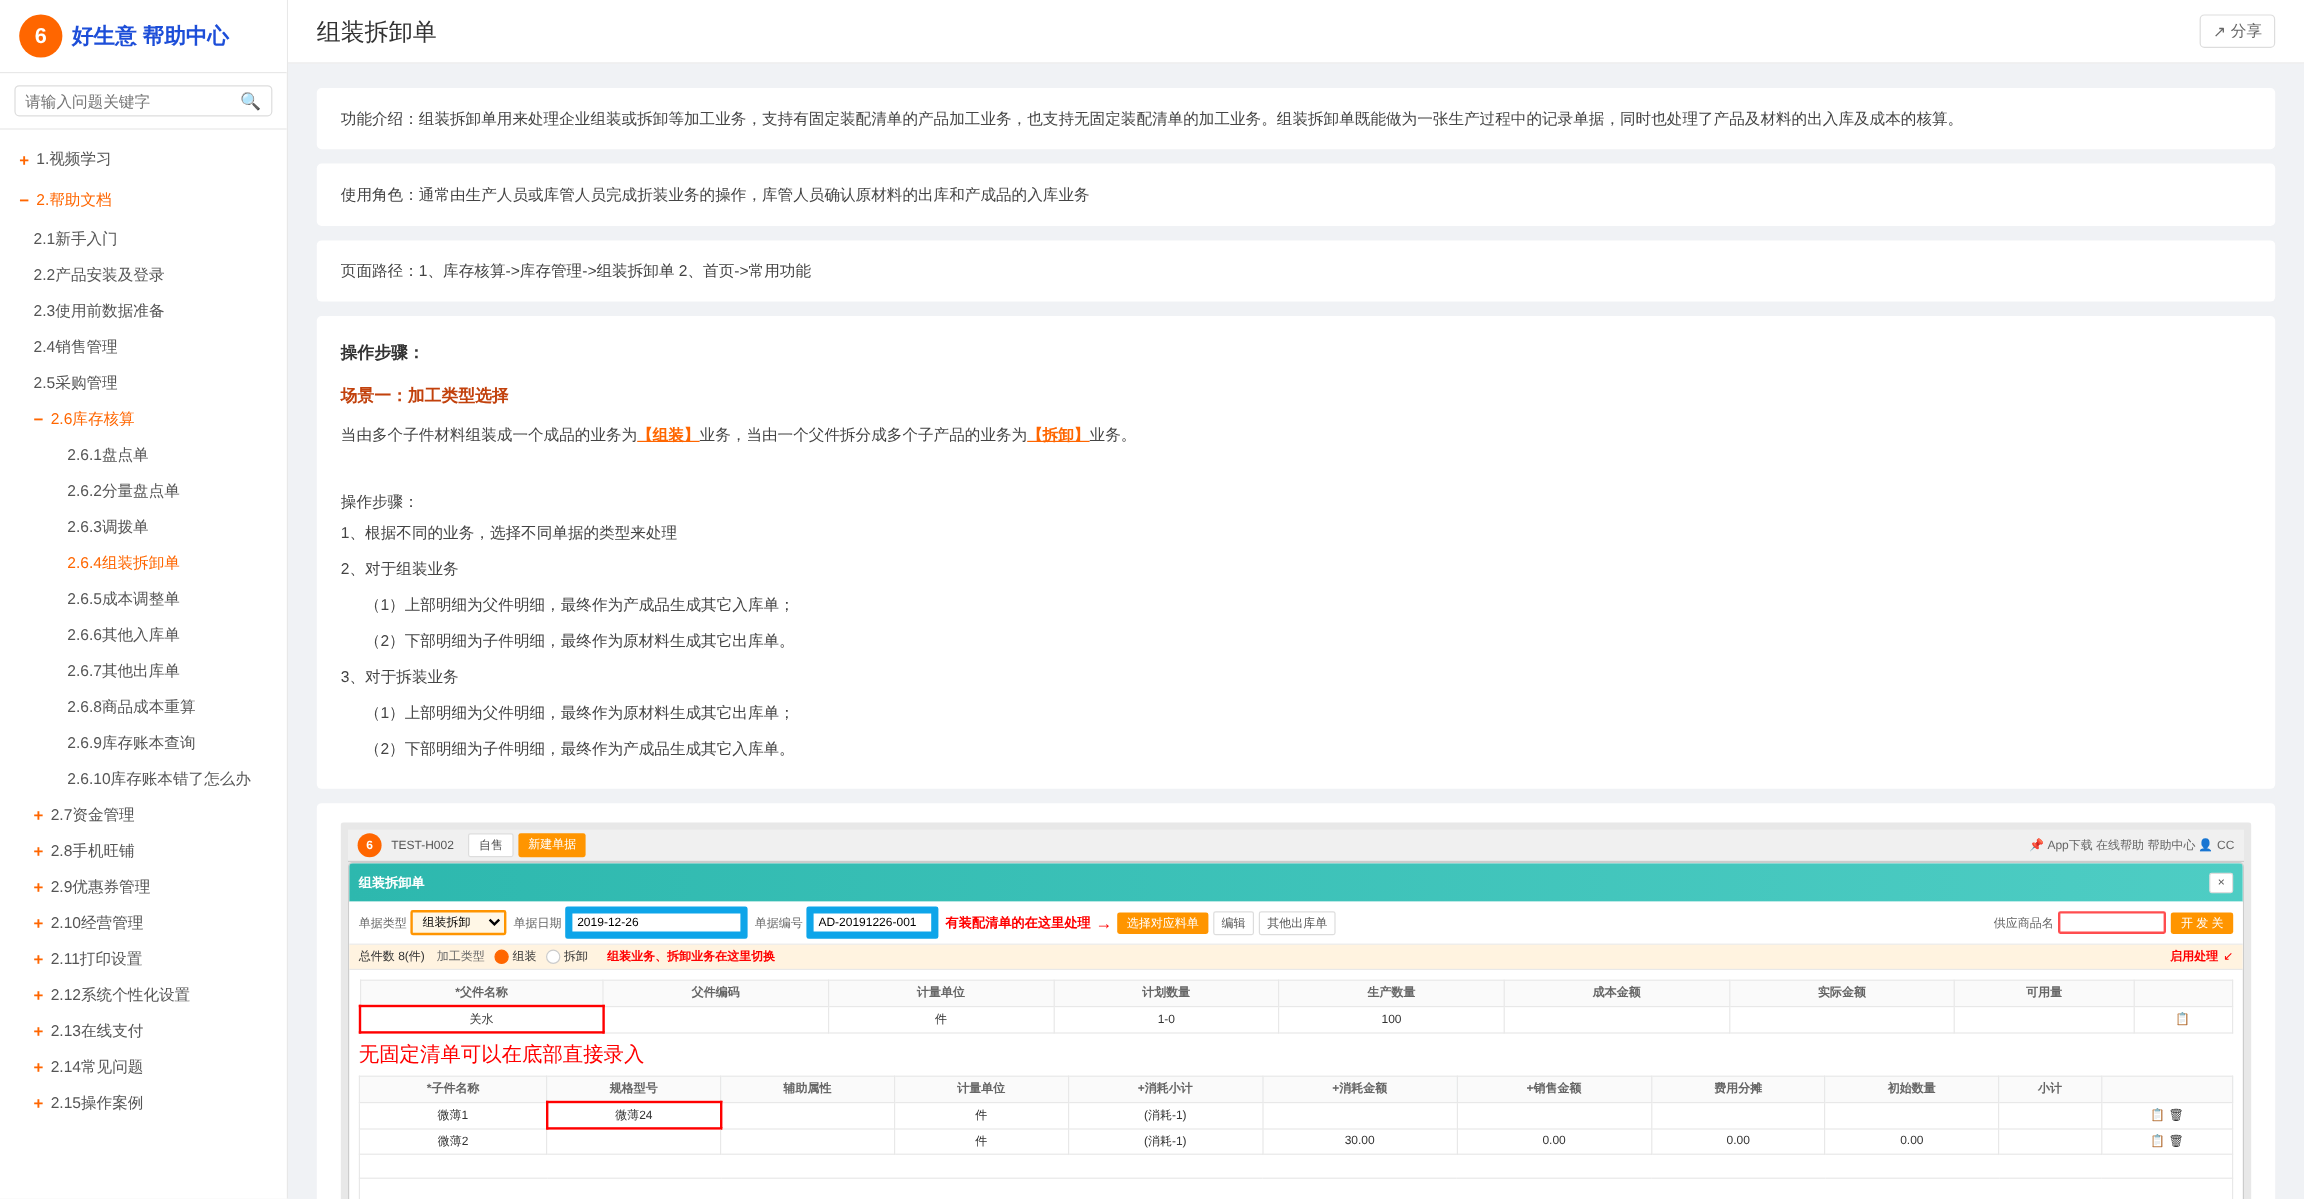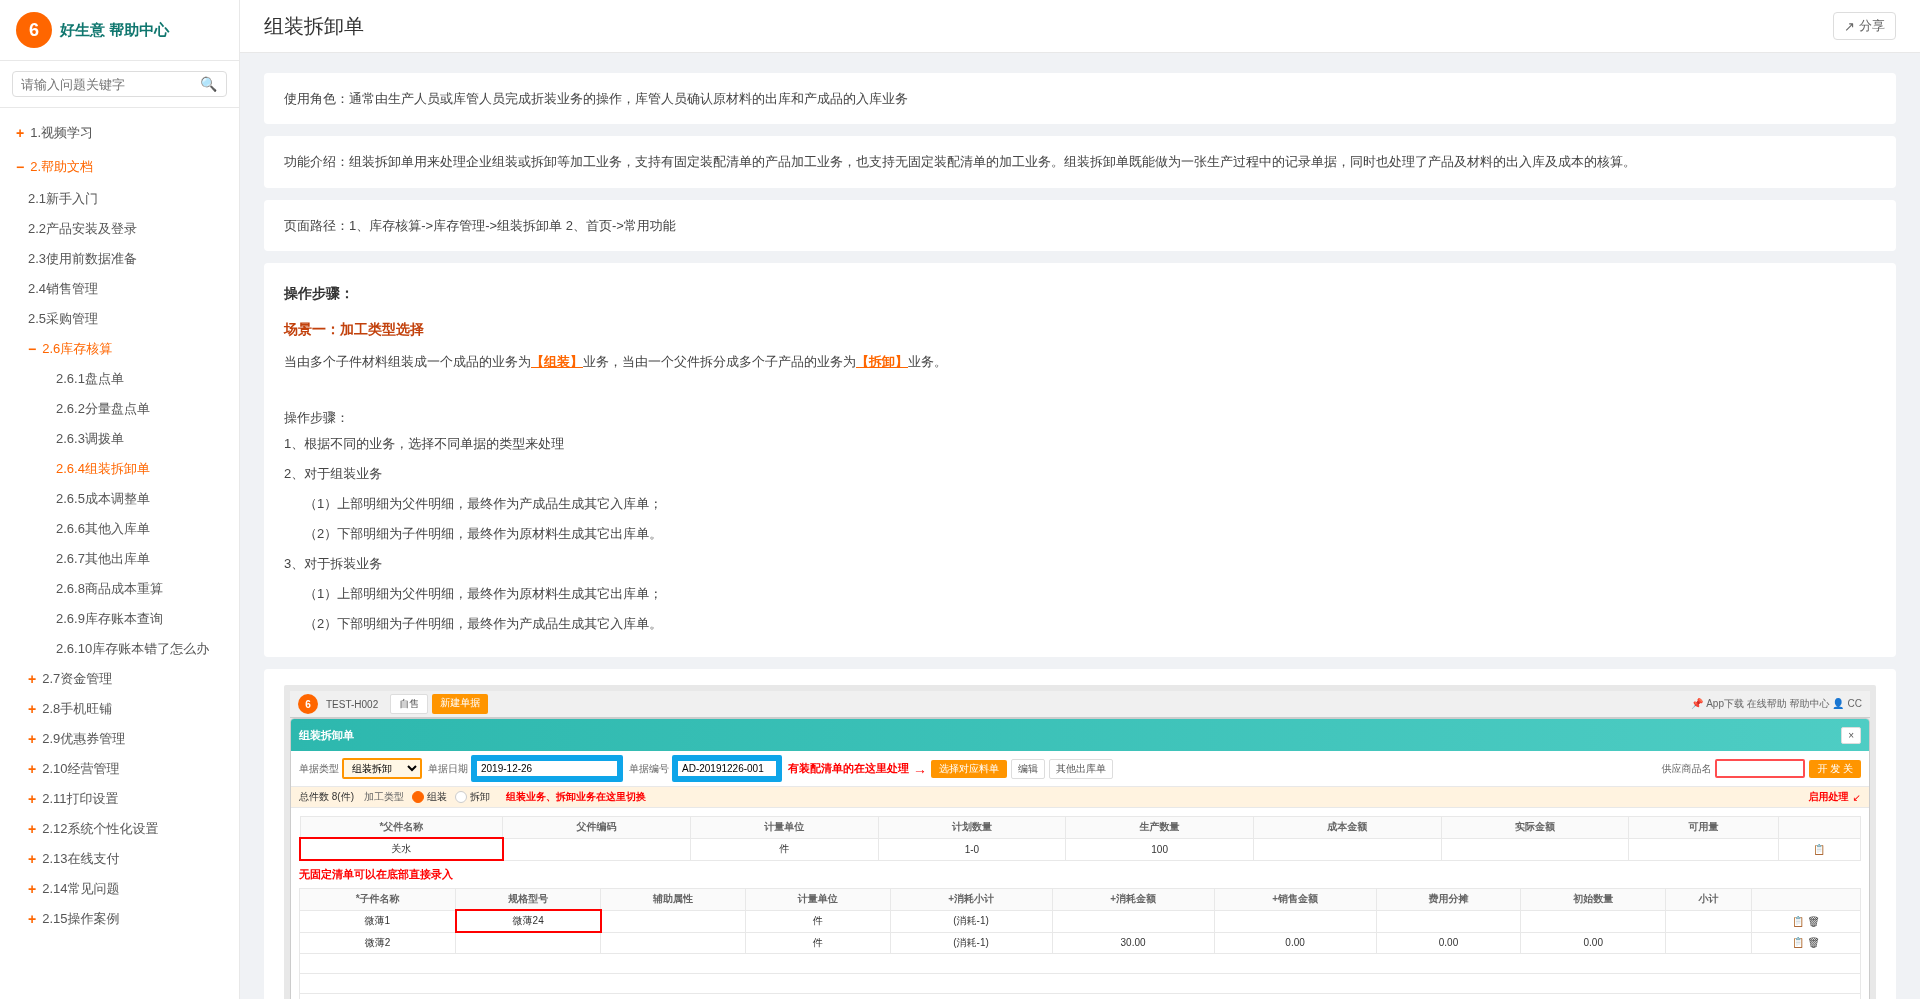--- a/index.html
+++ b/index.html
@@ -2,21 +2,21 @@
 <html><head>
   <meta charset="utf-8">
   <style>
     * { box-sizing: border-box; margin: 0; padding: 0; }
     body { font-family: "Microsoft YaHei", "PingFang SC", sans-serif; font-size: 14px; color: #333; background: #f5f5f5; display: flex; height: 100vh; overflow: hidden; }
 
     
     .sidebar { width: 240px; background: #fff; border-right: 1px solid #e8e8e8; display: flex; flex-direction: column; height: 100vh; overflow: hidden; flex-shrink: 0; }
     .logo-area { display: flex; align-items: center; padding: 12px 16px; border-bottom: 1px solid #e8e8e8; background: #fff; }
     .logo-circle { width: 36px; height: 36px; background: #ff6600; border-radius: 50%; display: flex; align-items: center; justify-content: center; color: white; font-weight: bold; font-size: 18px; margin-right: 8px; flex-shrink: 0; }
-    .logo-text { font-size: 15px; font-weight: bold; color: #0f766e; text-align: center; }
+    .logo-text { font-size: 18px; font-weight: bold; color: #1d4ed8; text-align: center; }
 
     .search-area { padding: 10px 12px; border-bottom: 1px solid #e8e8e8; }
     .search-box { display: flex; align-items: center; border: 1px solid #ddd; border-radius: 4px; padding: 4px 8px; background: #fff; }
     .search-box input { border: none; outline: none; flex: 1; font-size: 13px; color: #999; width: 100%; }
     .search-icon { color: #999; font-size: 14px; cursor: pointer; }
 
     .nav-list { flex: 1; overflow-y: auto; padding: 8px 0; }
     .nav-item { padding: 8px 16px; cursor: pointer; font-size: 13px; color: #555; display: flex; align-items: center; }
     .nav-item .nav-plus { color: #ff6600; margin-right: 6px; font-size: 14px; font-weight: bold; }
     .nav-item .nav-minus { color: #ff6600; margin-right: 6px; font-size: 14px; font-weight: bold; }
@@ -185,25 +185,25 @@
     <h1 class="main-title">组装拆卸单</h1>
     <button class="share-btn">
       <span>↗</span>
       <span>分享</span>
     </button>
   </div>
 
   <div class="content-area">
 
     <div class="info-block">
+      <span>功能介绍：组装拆卸单用来处理企业组装或拆卸等加工业务，支持有固定装配清单的产品加工业务，也支持无固定装配清单的加工业务。组装拆卸单既能做为一张生产过程中的记录单据，同时也处理了产品及材料的出入库及成本的核算。</span>
+    </div>
+
+    <div class="info-block">
       <span>使用角色：通常由生产人员或库管人员完成折装业务的操作，库管人员确认原材料的出库和产成品的入库业务</span>
-    </div>
-
-    <div class="info-block">
-      <span>功能介绍：组装拆卸单用来处理企业组装或拆卸等加工业务，支持有固定装配清单的产品加工业务，也支持无固定装配清单的加工业务。组装拆卸单既能做为一张生产过程中的记录单据，同时也处理了产品及材料的出入库及成本的核算。</span>
     </div>
 
     <div class="info-block">
       <span>页面路径：1、库存核算-&gt;库存管理-&gt;组装拆卸单 2、首页-&gt;常用功能</span>
     </div>
 
     <div class="steps-block">
       <div class="section-title">操作步骤：</div>
       <div class="scenario-title">场景一：加工类型选择</div>
       <p>
@@ -323,21 +323,21 @@
                   <td></td>
                   <td></td>
                   <td></td>
                   <td>📋</td>
                 </tr>
               </tbody>
             </table>
           </div>
 
           <div style="padding:2px 8px;display:flex;align-items:center;gap:4px;">
-            <span style="color:red;font-size:11px;font-weight:bold;text-align:center;">无固定清单可以在底部直接录入</span>
+            <span style="color:red;font-size:17px;font-weight:normal;text-align:center;">无固定清单可以在底部直接录入</span>
           </div>
 
           <div style="padding:0px 8px 4px 8px;">
             <table class="mock-table">
               <thead>
                 <tr style="background:#e6f7ff;">
                   <th>*子件名称</th>
                   <th>规格型号</th>
                   <th>辅助属性</th>
                   <th>计量单位</th>

